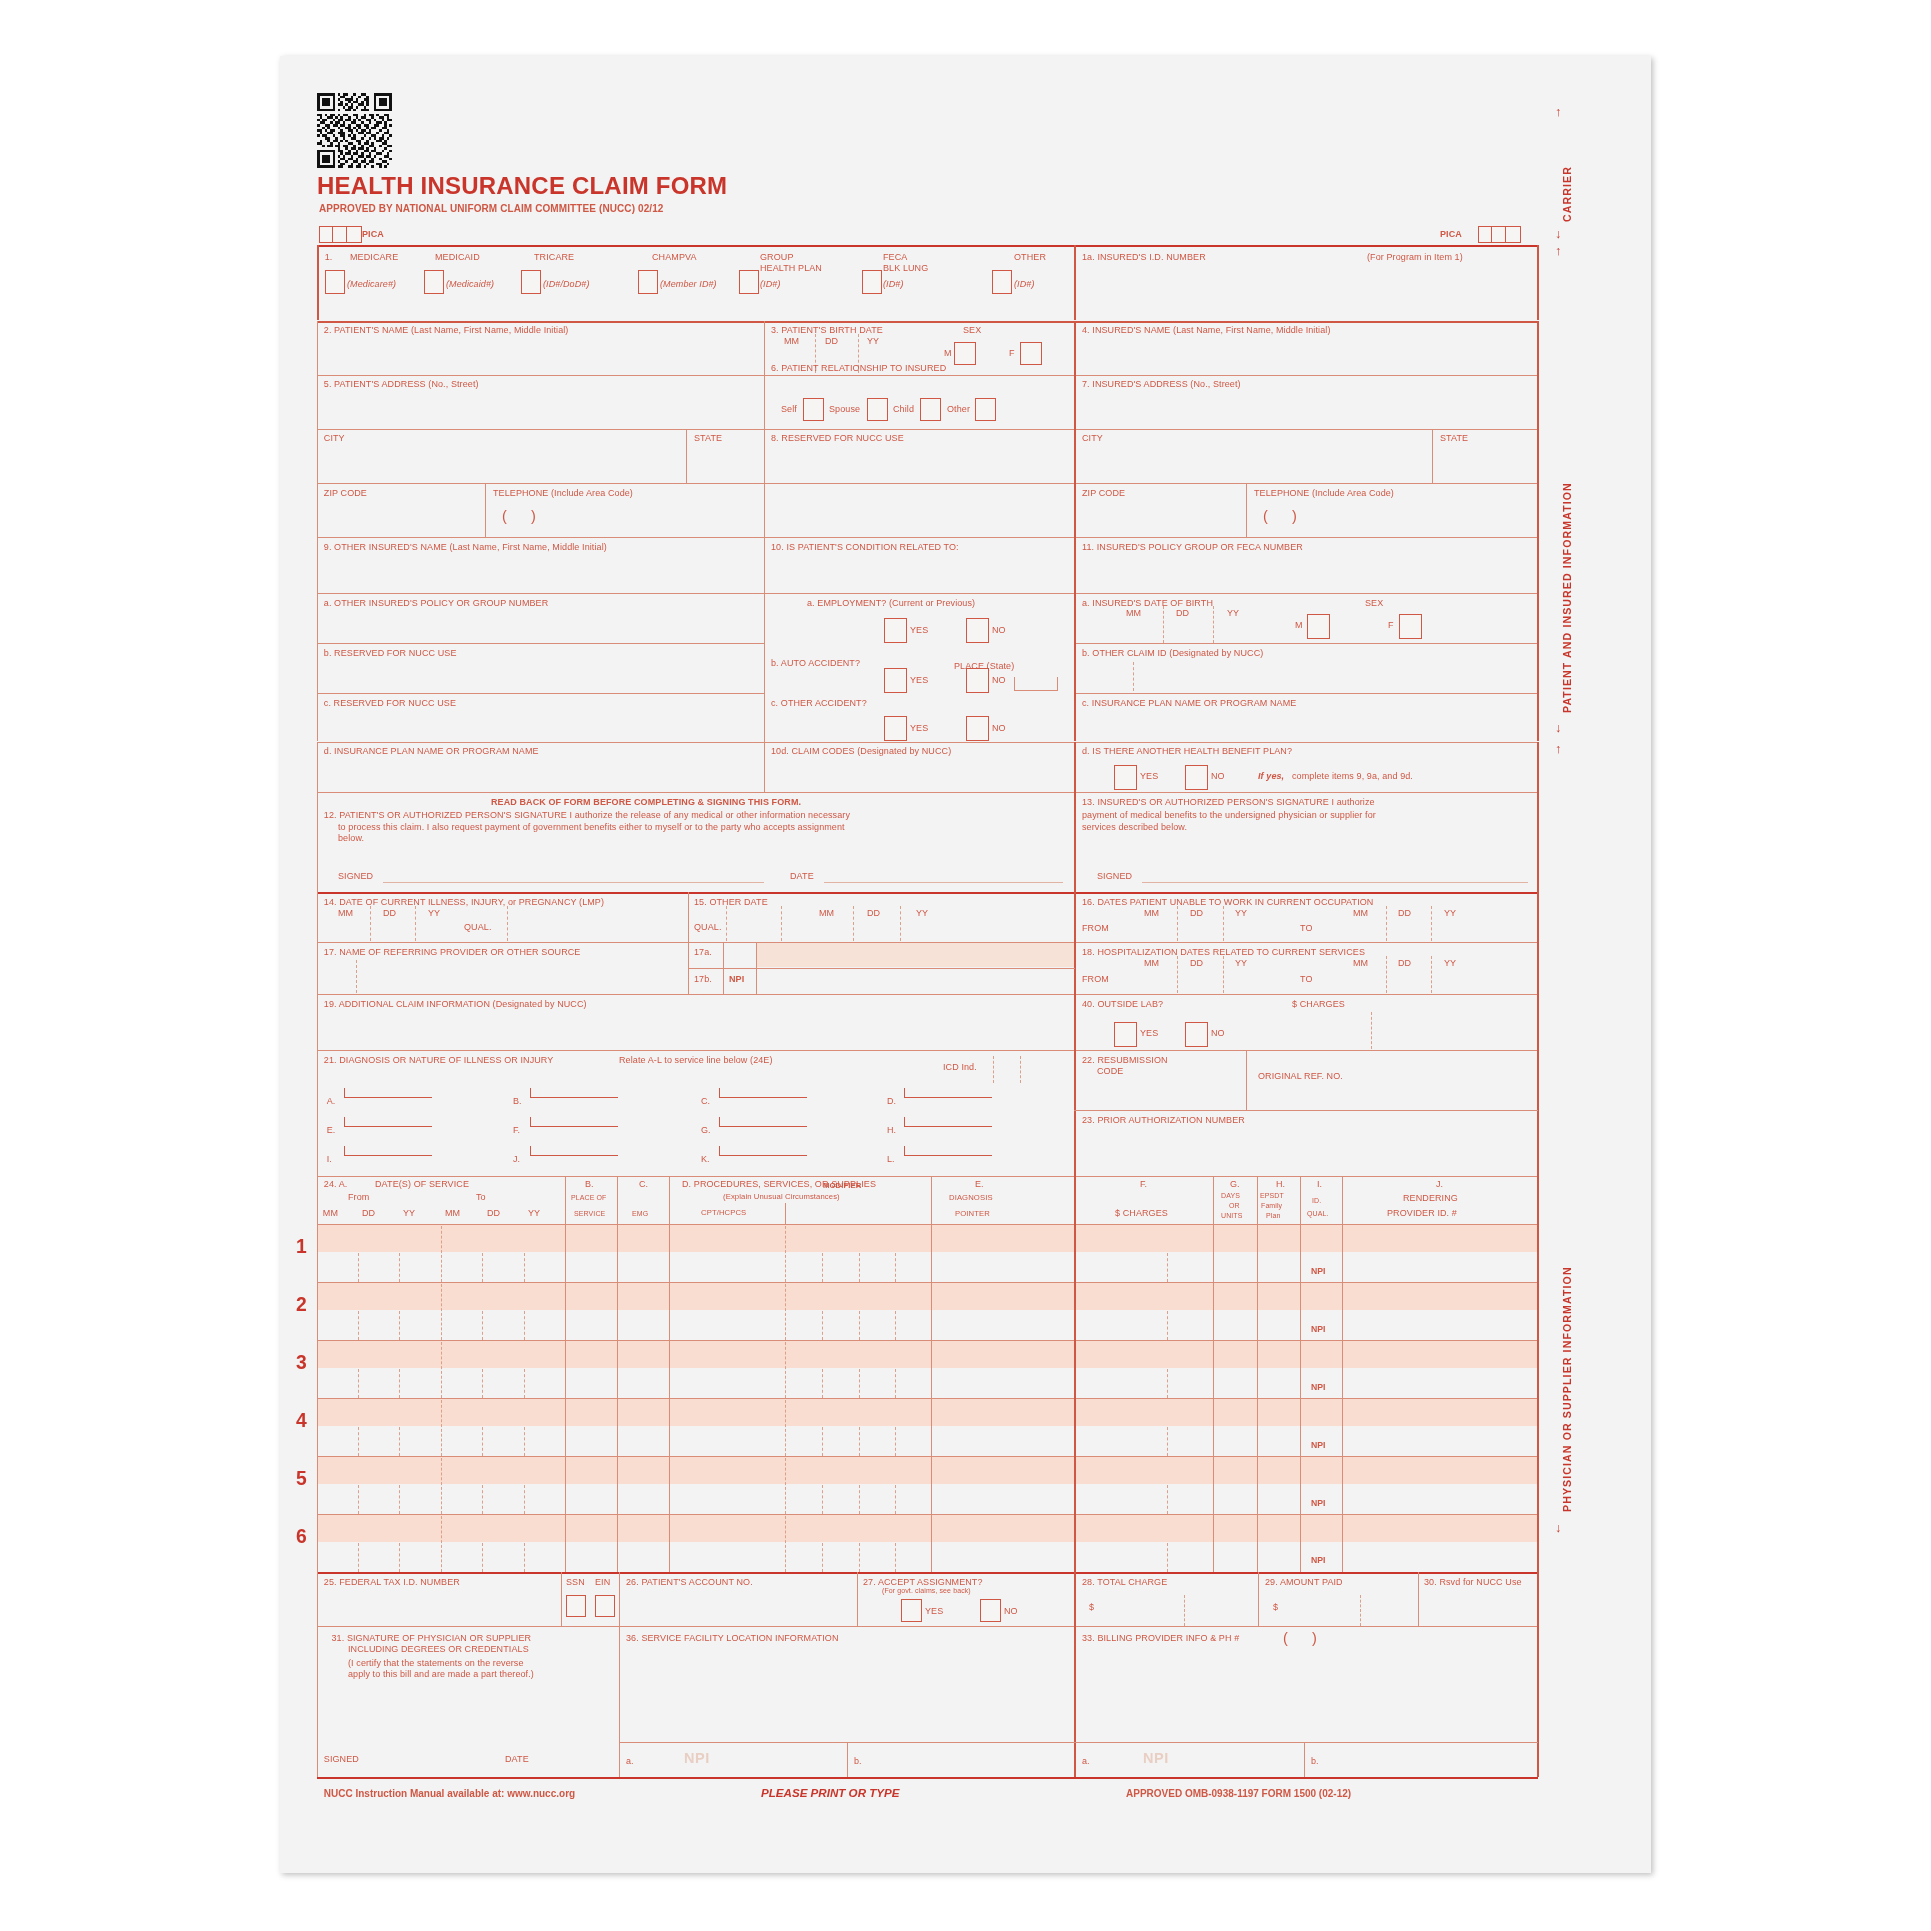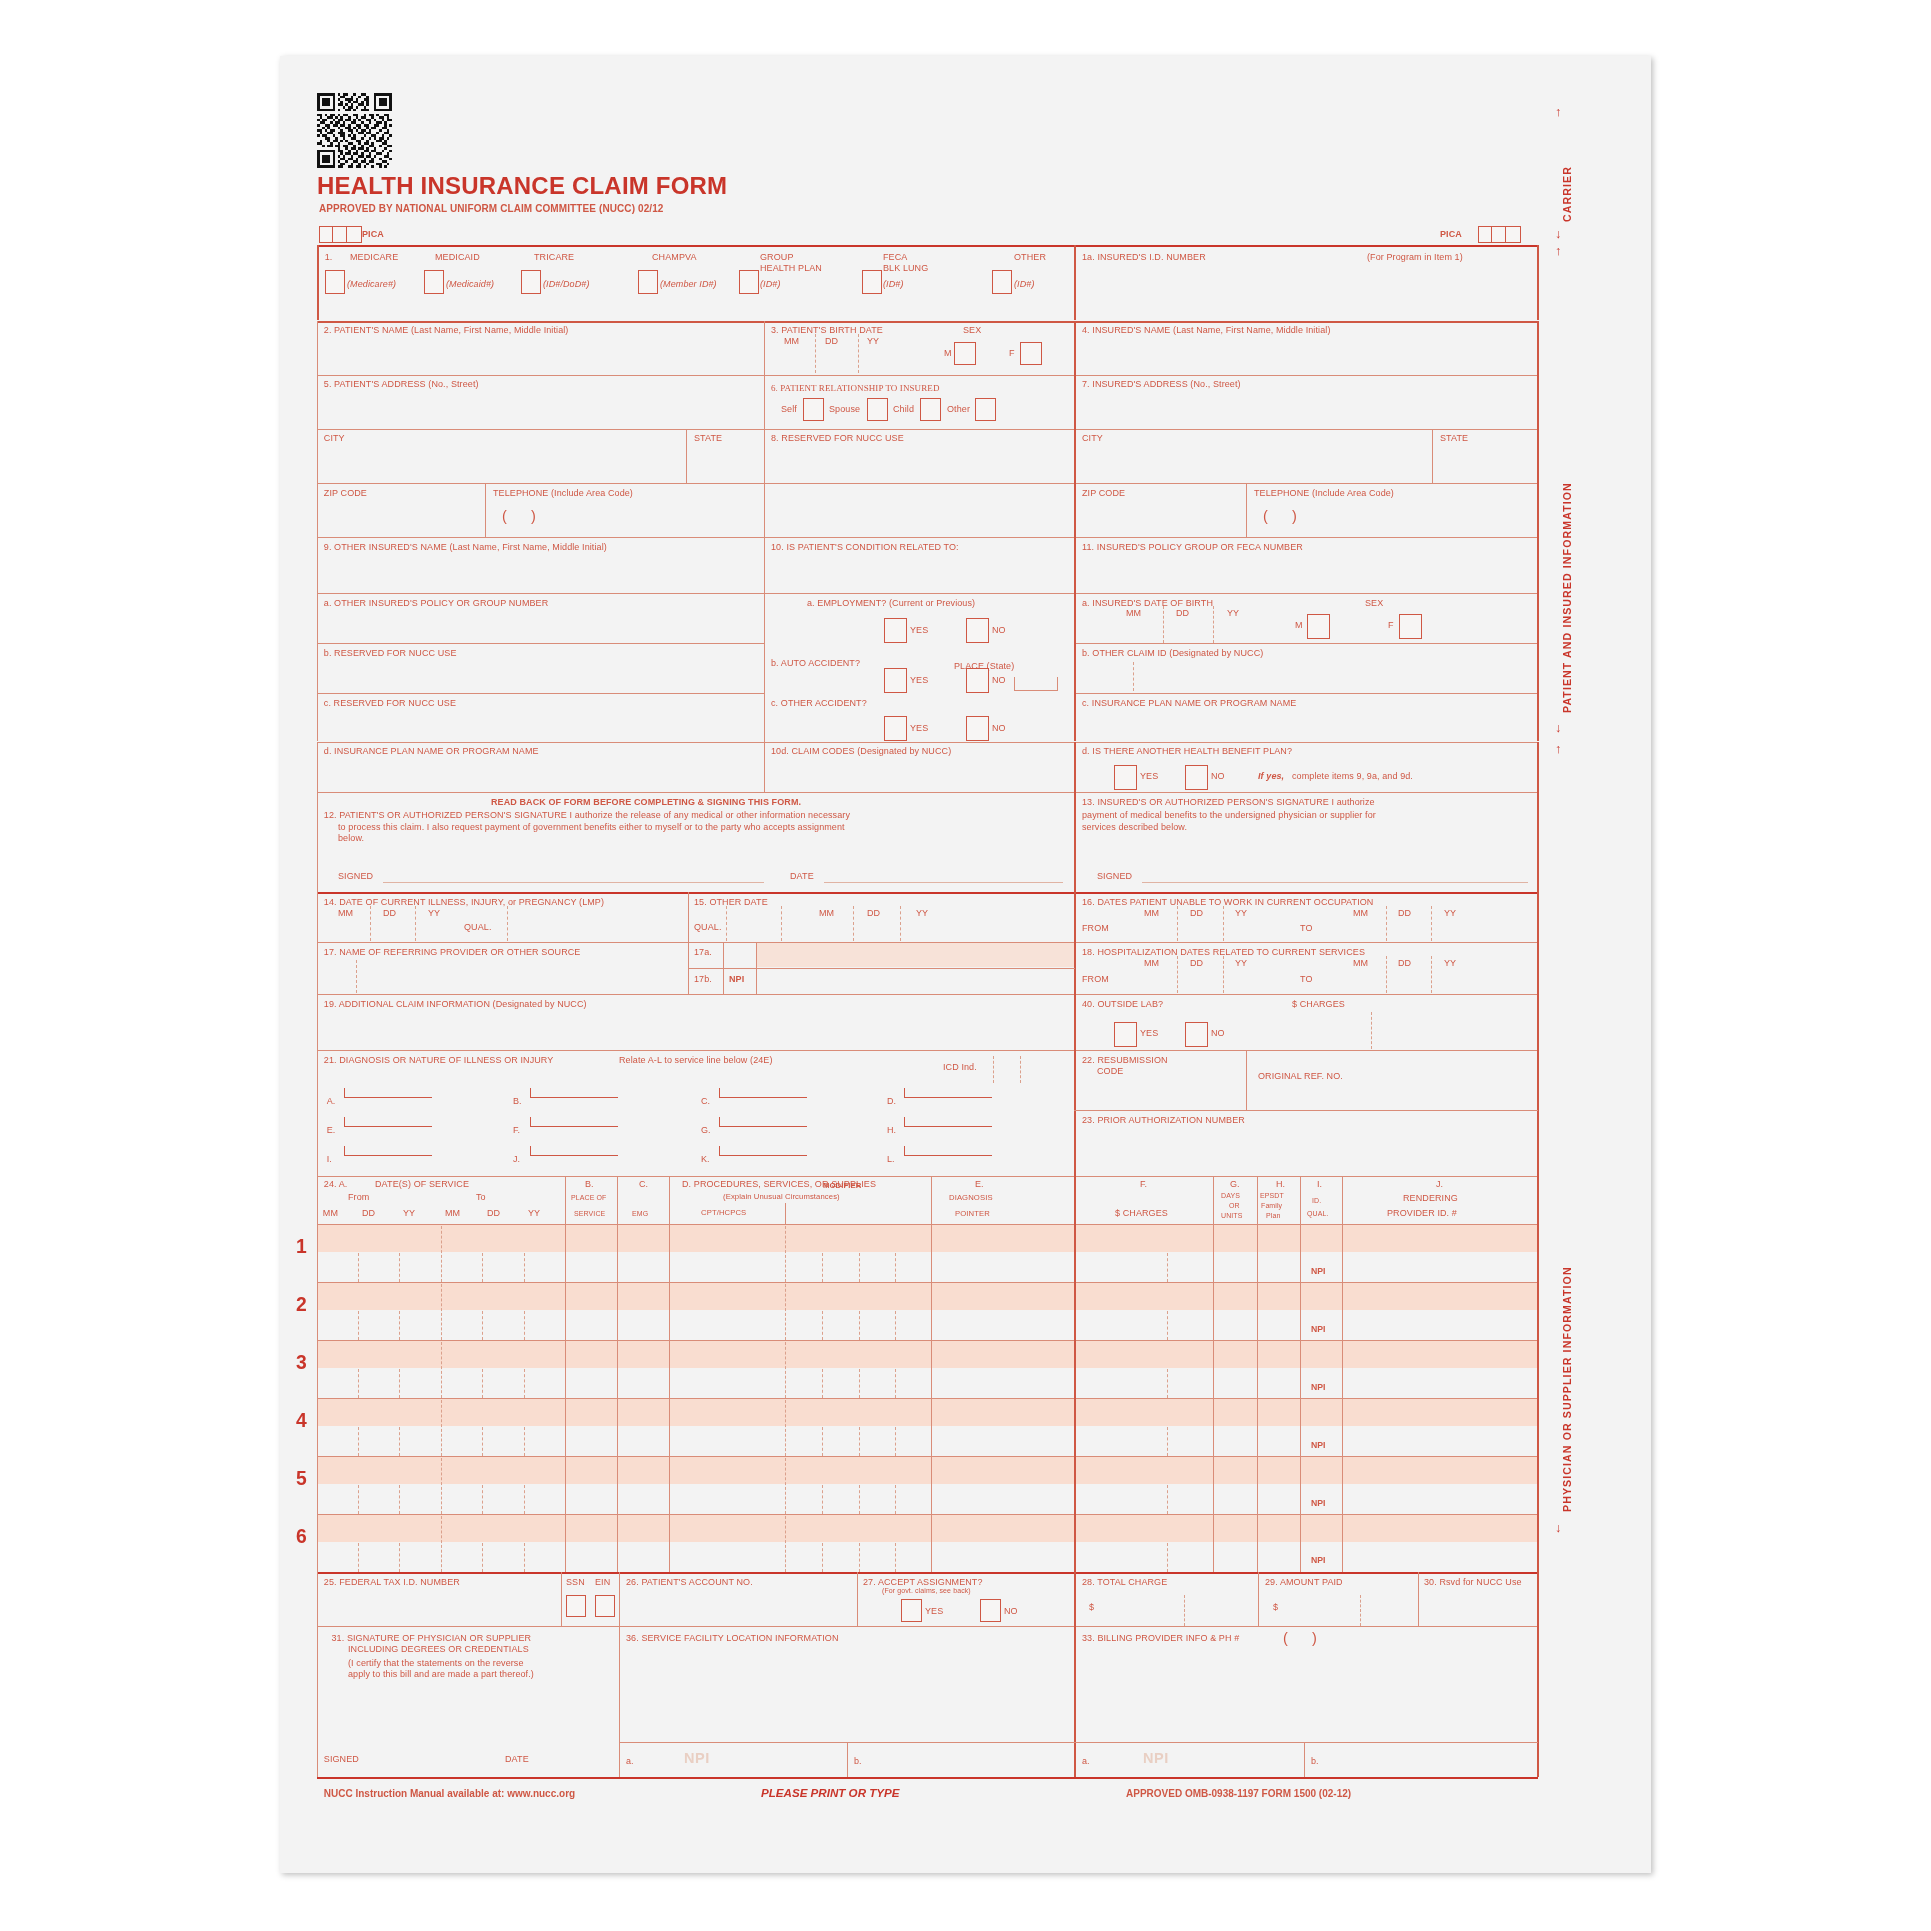--- a/index.html
+++ b/index.html
@@ -392,21 +392,21 @@
 
       <div class="lbl" style="left:765px;top:270px;">4. INSURED'S NAME (Last Name, First Name, Middle Initial)</div>
 
       <div class="vline" style="left:0px;top:319px;height:54px;"></div>
       <div class="vline" style="left:447px;top:319px;height:54px;"></div>
       <div class="vline med" style="left:757px;top:319px;height:54px;"></div>
       <div class="vline med" style="left:1220px;top:319px;height:54px;"></div>
       <div class="hline" style="left:0px;top:373px;width:1221px;"></div>
 
       <div class="lbl" style="left:6.8px;top:324px;">5. PATIENT'S ADDRESS (No., Street)</div>
-      <div class="lbl" style="left:454px;top:328px;font-family:Liberation Serif, serif;">6. PATIENT RELATIONSHIP TO INSURED</div>
+      <div class="lbl" style="left:454px;top:308px;">6. PATIENT RELATIONSHIP TO INSURED</div>
       <div class="lbl" style="left:464px;top:349px;">Self</div>
       <div class="cbox" style="left:486px;top:342px;width:19.3px;height:21px;"></div>
       <div class="lbl" style="left:512px;top:349px;">Spouse</div>
       <div class="cbox" style="left:550px;top:342px;width:19.3px;height:21px;"></div>
       <div class="lbl" style="left:576px;top:349px;">Child</div>
       <div class="cbox" style="left:603px;top:342px;width:19.3px;height:21px;"></div>
       <div class="lbl" style="left:630px;top:349px;">Other</div>
       <div class="cbox" style="left:658px;top:342px;width:19.3px;height:21px;"></div>
 
       <div class="lbl" style="left:765px;top:324px;">7. INSURED'S ADDRESS (No., Street)</div>

